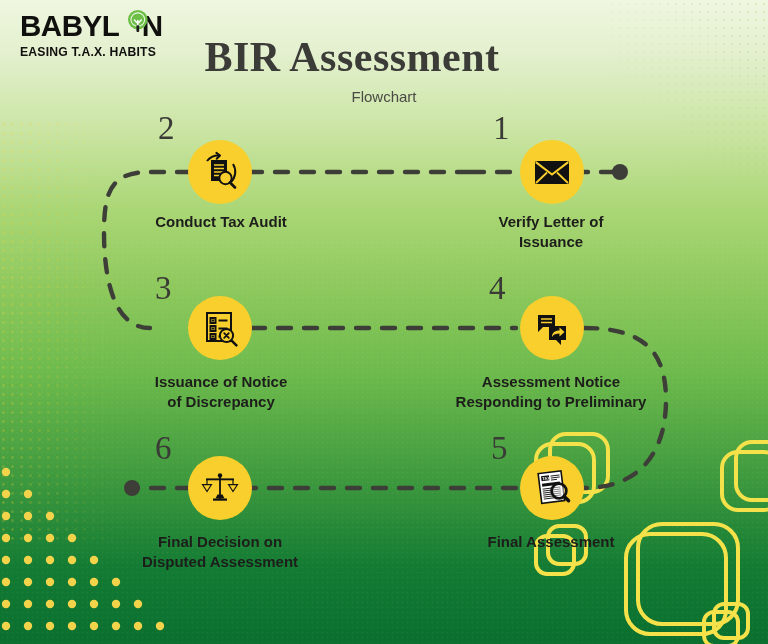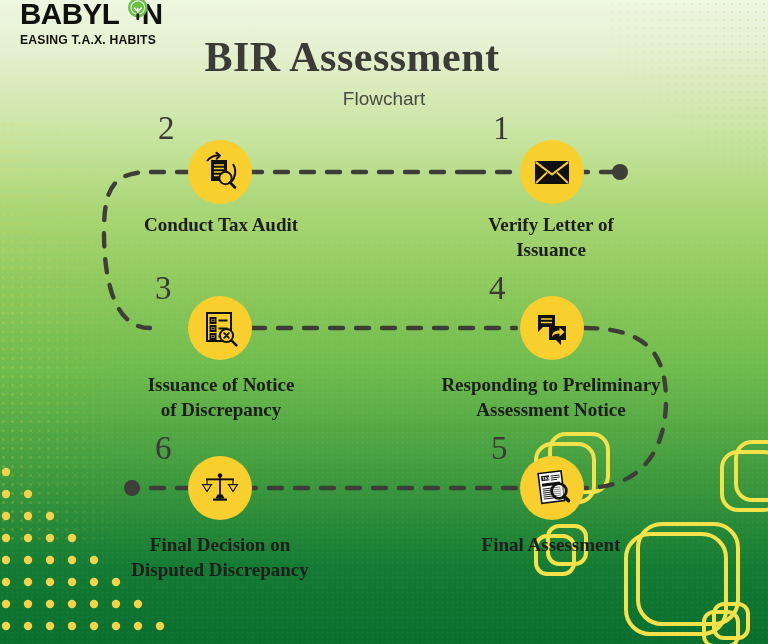--- a/index.html
+++ b/index.html
@@ -73,21 +73,21 @@
     bottom: 0;
     width: 290px;
     height: 230px;
     pointer-events: none;
   }
 
   
   .logo {
     position: absolute;
     left: 20px;
-    top: 0;
+    top: 12px;
     width: 150px;
   }
   .logo-word {
     position: relative;
     font-family: "Liberation Sans", sans-serif;
     font-weight: bold;
     font-size: 29px;
     letter-spacing: -0.5px;
     color: #10100e;
     line-height: 1;
@@ -122,21 +122,21 @@
     letter-spacing: 0.5px;
     color: #3b3b38;
   }
   .subtitle {
     position: absolute;
     top: 88px;
     left: 0;
     width: 768px;
     text-align: center;
     font-family: "Liberation Sans", sans-serif;
-    font-size: 19px;
+    font-size: 15px;
     color: #4a4a44;
   }
 
   
   .flow-svg {
     position: absolute;
     left: 0;
     top: 0;
     width: 768px;
     height: 644px;
@@ -158,23 +158,23 @@
     background: #f8cf2c;
     display: flex;
     align-items: center;
     justify-content: center;
   }
   .bubble svg { display: block; }
   .step-label {
     position: absolute;
     width: 230px;
     text-align: center;
-    font-family: Liberation Serif, serif;
+    font-family: Liberation Sans, sans-serif;
     font-weight: bold;
-    font-size: 19px;
+    font-size: 15px;
     line-height: 1.32;
     color: #1d1d1b;
   }
 </style>
 </head>
 <body>
 
 <div id="canvas">
 
   <div class="halftone halftone-topright"></div>
@@ -347,22 +347,22 @@
         <path d="M6 7 h17 v12 h-12 l-5 5 v-5 h0 z" fill="#111"></path>
         <g stroke="#f8cf2c" stroke-width="1.5">
           <path d="M9 11 h11"></path>
             <path d="M9 14.5 h11"></path>
         </g>
         <path d="M17 18 h17 v14 h-5 v5 l-5 -5 h-7 z" fill="#111"></path>
         <path d="M27.5 22.5 c-5 0 -7.5 2.5 -7.5 6.5 c1.5 -3 4 -3.6 7.5 -3.6 v3.1 l5 -4.6 l-5 -4.4 z" fill="#f8cf2c"></path>
       </svg>
     </div>
     <div class="step-label" style="left:436px; top:372px;">
+      <div>Assessment Notice</div>
       <div>Responding to Preliminary</div>
-      <div>Assessment Notice</div>
     </div>
   </div>
 
   <div>
     <div class="step-num" style="left:491px; top:432px;">5</div>
     <div class="bubble" style="left:520px; top:456px;">
       <svg width="42" height="42" viewBox="0 0 42 42">
         <g transform="rotate(-7 21 21)">
           <rect x="9" y="5" width="23" height="30" fill="#ffffff" stroke="#111" stroke-width="1.6"></rect>
           <rect x="11.5" y="8" width="8" height="5" fill="#111"></rect>
@@ -408,17 +408,17 @@
           <path d="M16.5 31.5 L18.5 27.5 L23.5 27.5 L25.5 31.5 Z" stroke="none"></path>
         </g>
         <g fill="#f8cf2c">
           <path d="M4.6 18.3 L11.4 18.3 L8 23.6 Z"></path>
           <path d="M30.6 18.3 L37.4 18.3 L34 23.6 Z"></path>
         </g>
       </svg>
     </div>
     <div class="step-label" style="left:105px; top:532px;">
       <div>Final Decision on</div>
-      <div>Disputed Discrepancy</div>
+      <div>Disputed Assessment</div>
     </div>
   </div>
 
 </div>
 
 </body></html>

